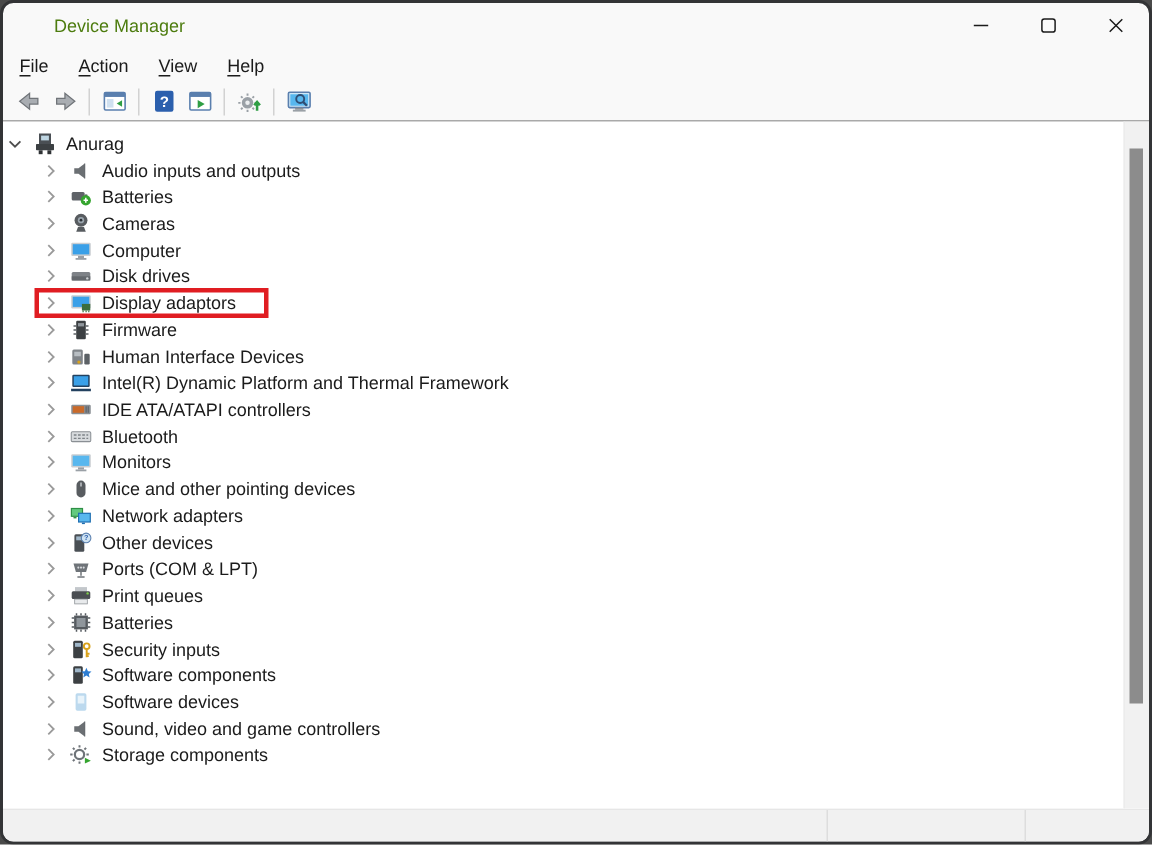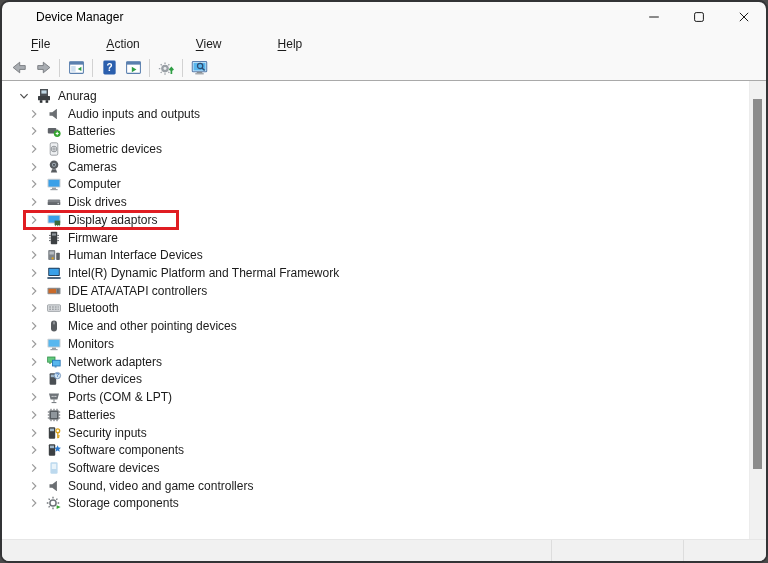--- a/index.html
+++ b/index.html
@@ -9,37 +9,37 @@
     -webkit-font-smoothing:antialiased;position:relative;overflow:hidden;
   }
   .window{
     position:absolute;inset:0;box-sizing:border-box;
     border:2px solid #333436;border-radius:9px;background:#f9f9f9;
     display:flex;flex-direction:column;overflow:hidden;
   }
   
   .titlebar{height:30px;display:flex;align-items:center;padding-left:10px;flex:0 0 auto;}
   .app-icon{width:16px;height:16px;flex:0 0 auto;}
-  .title{font-size:12px;color:#000000;margin-left:8px;}
+  .title{font-size:12px;color:#4d7c0f;margin-left:8px;}
   .controls{margin-left:auto;display:flex;height:100%;}
   .ctrl{width:45px;height:100%;display:flex;align-items:center;justify-content:center;background:transparent;border:0;padding:0;}
   
   .menubar{height:23px;display:flex;align-items:center;padding-left:1px;flex:0 0 auto;}
-  .menu-item{font-size:12px;color:#1b1b1b;padding:2px 28px;background:transparent;border:0;}
+  .menu-item{font-size:12px;color:#1b1b1b;padding:2px 10px;background:transparent;border:0;}
   .menu-item u{text-decoration:underline;text-underline-offset:2px;}
   
   .toolbar{height:25px;display:flex;align-items:center;padding-left:5px;flex:0 0 auto;}
   .tool-btn{width:22px;height:22px;display:flex;align-items:center;justify-content:center;background:transparent;border:0;padding:0;margin:0 1px;}
   .tool-sep{width:1px;height:18px;background:#d2d2d2;margin:0 4px;}
   
   .content{flex:1 1 auto;position:relative;background:#ffffff;border-top:1px solid #a9a9a9;overflow:hidden;}
   .tree{position:absolute;top:6px;left:0;right:17px;bottom:0;overflow:hidden;}
   .row{height:17.72px;display:flex;align-items:center;position:relative;}
   .row.child{padding-left:24px;}
-  .row.root{padding-left:14px;}
+  .row.root{padding-left:0;}
   .chev{width:16px;height:16px;display:flex;align-items:center;justify-content:center;flex:0 0 auto;}
   .node-icon{width:16px;height:16px;margin-left:4px;flex:0 0 auto;}
   .row .label{font-size:12px;color:#1b1b1b;margin-left:6px;white-space:nowrap;}
   .hl{position:absolute;left:21px;top:-1.5px;width:156px;height:20.5px;border:3px solid #e01d22;box-sizing:border-box;pointer-events:none;z-index:2;}
   
   .scroll-track{position:absolute;top:0;right:0;bottom:0;width:17px;background:#f1f1f1;border-left:1px solid #ececec;box-sizing:border-box;}
   .scroll-thumb{position:absolute;right:4px;top:18px;width:9px;height:370px;background:#8c8c8c;}
   
   .statusbar{height:21px;flex:0 0 auto;background:#f1f1f1;border-top:1px solid #e6e6e6;display:flex;}
   .status-panel{height:100%;box-sizing:border-box;}
@@ -208,35 +208,20 @@
           <span class="label">Batteries</span>
         </div>
         <div class="row child">
           <span class="chev">
             <svg width="16" height="16" viewBox="0 0 16 16">
               <path d="M6.2 4.4l3.6 3.6-3.6 3.6" fill="none" stroke="#9a9a9a" stroke-width="1.2"></path>
             </svg>
           </span>
           <span class="node-icon">
             <svg width="16" height="16" viewBox="0 0 16 16">
-              <rect x="4.2" y="1.8" width="7.6" height="12.4" rx="1.4" fill="#eef0f2" stroke="#8a8f94" stroke-width="0.8"></rect>
-              <circle cx="8" cy="8" r="2.8" fill="none" stroke="#7a7f84" stroke-width="0.8"></circle>
-              <circle cx="8" cy="8" r="1.2" fill="none" stroke="#7a7f84" stroke-width="0.8"></circle>
-            </svg>
-          </span>
-          <span class="label">Biometric devices</span>
-        </div>
-        <div class="row child">
-          <span class="chev">
-            <svg width="16" height="16" viewBox="0 0 16 16">
-              <path d="M6.2 4.4l3.6 3.6-3.6 3.6" fill="none" stroke="#9a9a9a" stroke-width="1.2"></path>
-            </svg>
-          </span>
-          <span class="node-icon">
-            <svg width="16" height="16" viewBox="0 0 16 16">
               <circle cx="8" cy="5.8" r="4.3" fill="#585c60"></circle>
               <circle cx="8" cy="5.8" r="2.1" fill="#9aa5ad"></circle>
               <circle cx="8" cy="5.8" r="0.9" fill="#2c3036"></circle>
               <path d="M6 10.3h4l1.2 3.2H4.8z" fill="#585c60"></path>
             </svg>
           </span>
           <span class="label">Cameras</span>
         </div>
         <div class="row child">
           <span class="chev">
@@ -362,41 +347,41 @@
           <span class="label">Bluetooth</span>
         </div>
         <div class="row child">
           <span class="chev">
             <svg width="16" height="16" viewBox="0 0 16 16">
               <path d="M6.2 4.4l3.6 3.6-3.6 3.6" fill="none" stroke="#9a9a9a" stroke-width="1.2"></path>
             </svg>
           </span>
           <span class="node-icon">
             <svg width="16" height="16" viewBox="0 0 16 16">
-              <rect x="5" y="2.4" width="6" height="11.2" rx="3" fill="#585c60"></rect>
-              <path d="M8 3.6v2.8" stroke="#c3c7cb" stroke-width="1"></path>
-            </svg>
-          </span>
-          <span class="label">Mice and other pointing devices</span>
-        </div>
-        <div class="row child">
-          <span class="chev">
-            <svg width="16" height="16" viewBox="0 0 16 16">
-              <path d="M6.2 4.4l3.6 3.6-3.6 3.6" fill="none" stroke="#9a9a9a" stroke-width="1.2"></path>
-            </svg>
-          </span>
-          <span class="node-icon">
-            <svg width="16" height="16" viewBox="0 0 16 16">
               <rect x="1.5" y="2.8" width="13" height="8.8" rx="0.8" fill="#c9cdd1"></rect>
               <rect x="2.5" y="3.8" width="11" height="6.8" fill="#58b7ee"></rect>
               <rect x="6" y="11.6" width="4" height="1.4" fill="#9aa0a6"></rect>
               <rect x="4.4" y="13" width="7.2" height="1.2" fill="#9aa0a6"></rect>
             </svg>
           </span>
           <span class="label">Monitors</span>
+        </div>
+        <div class="row child">
+          <span class="chev">
+            <svg width="16" height="16" viewBox="0 0 16 16">
+              <path d="M6.2 4.4l3.6 3.6-3.6 3.6" fill="none" stroke="#9a9a9a" stroke-width="1.2"></path>
+            </svg>
+          </span>
+          <span class="node-icon">
+            <svg width="16" height="16" viewBox="0 0 16 16">
+              <rect x="5" y="2.4" width="6" height="11.2" rx="3" fill="#585c60"></rect>
+              <path d="M8 3.6v2.8" stroke="#c3c7cb" stroke-width="1"></path>
+            </svg>
+          </span>
+          <span class="label">Mice and other pointing devices</span>
         </div>
         <div class="row child">
           <span class="chev">
             <svg width="16" height="16" viewBox="0 0 16 16">
               <path d="M6.2 4.4l3.6 3.6-3.6 3.6" fill="none" stroke="#9a9a9a" stroke-width="1.2"></path>
             </svg>
           </span>
           <span class="node-icon">
             <svg width="16" height="16" viewBox="0 0 16 16">
               <rect x="1.2" y="2.6" width="8.2" height="6" fill="#2f8f46"></rect>
@@ -443,20 +428,36 @@
           <span class="label">Ports (COM &amp; LPT)</span>
         </div>
         <div class="row child">
           <span class="chev">
             <svg width="16" height="16" viewBox="0 0 16 16">
               <path d="M6.2 4.4l3.6 3.6-3.6 3.6" fill="none" stroke="#9a9a9a" stroke-width="1.2"></path>
             </svg>
           </span>
           <span class="node-icon">
             <svg width="16" height="16" viewBox="0 0 16 16">
+              <rect x="4" y="2.4" width="8" height="3" fill="#c3c7cb"></rect>
+              <rect x="1.8" y="5.2" width="12.4" height="5.2" rx="1" fill="#4a4e52"></rect>
+              <circle cx="12.4" cy="6.6" r="0.8" fill="#7fd14a"></circle>
+              <rect x="3.8" y="10.4" width="8.4" height="3.2" fill="#e8eaec" stroke="#8a8f94" stroke-width="0.5"></rect>
+            </svg>
+          </span>
+          <span class="label">Print queues</span>
+        </div>
+        <div class="row child">
+          <span class="chev">
+            <svg width="16" height="16" viewBox="0 0 16 16">
+              <path d="M6.2 4.4l3.6 3.6-3.6 3.6" fill="none" stroke="#9a9a9a" stroke-width="1.2"></path>
+            </svg>
+          </span>
+          <span class="node-icon">
+            <svg width="16" height="16" viewBox="0 0 16 16">
               <rect x="3.4" y="3.4" width="9.2" height="9.2" fill="#565b60"></rect>
               <rect x="5" y="5" width="6" height="6" fill="#8f969c"></rect>
               <path d="M5 1.8v1.6M8 1.8v1.6M11 1.8v1.6M5 12.6v1.6M8 12.6v1.6M11 12.6v1.6M1.8 5h1.6M1.8 8h1.6M1.8 11h1.6M12.6 5h1.6M12.6 8h1.6M12.6 11h1.6" stroke="#565b60" stroke-width="1"></path>
             </svg>
           </span>
           <span class="label">Batteries</span>
         </div>
         <div class="row child">
           <span class="chev">
             <svg width="16" height="16" viewBox="0 0 16 16">

